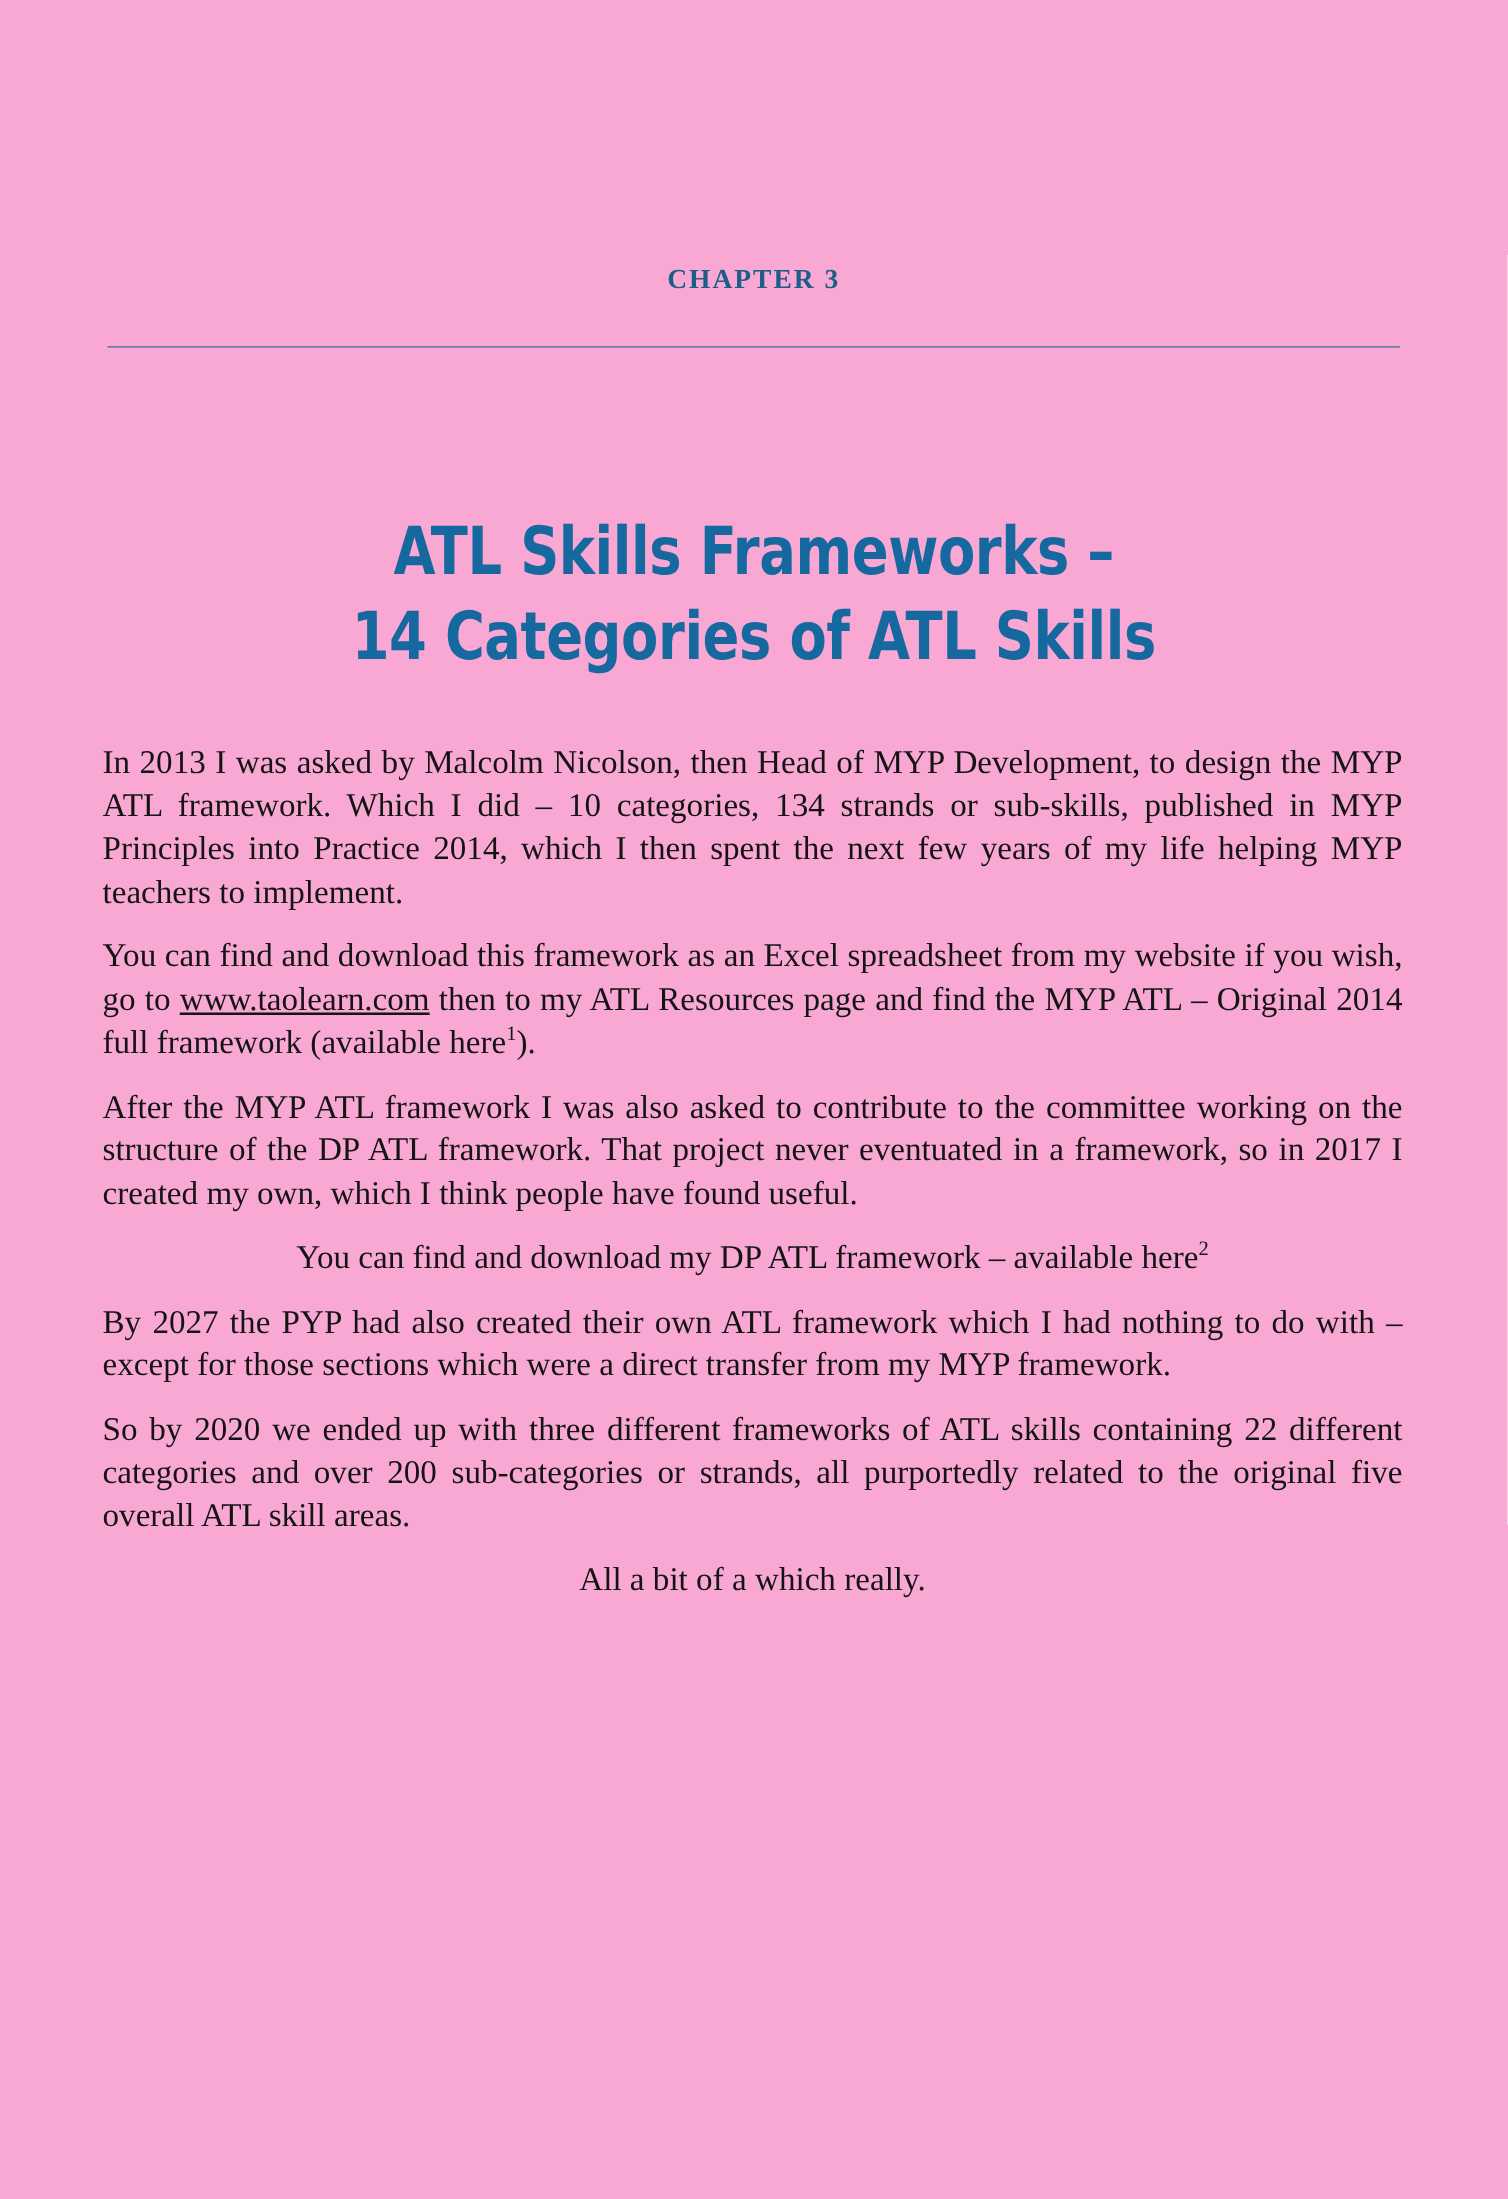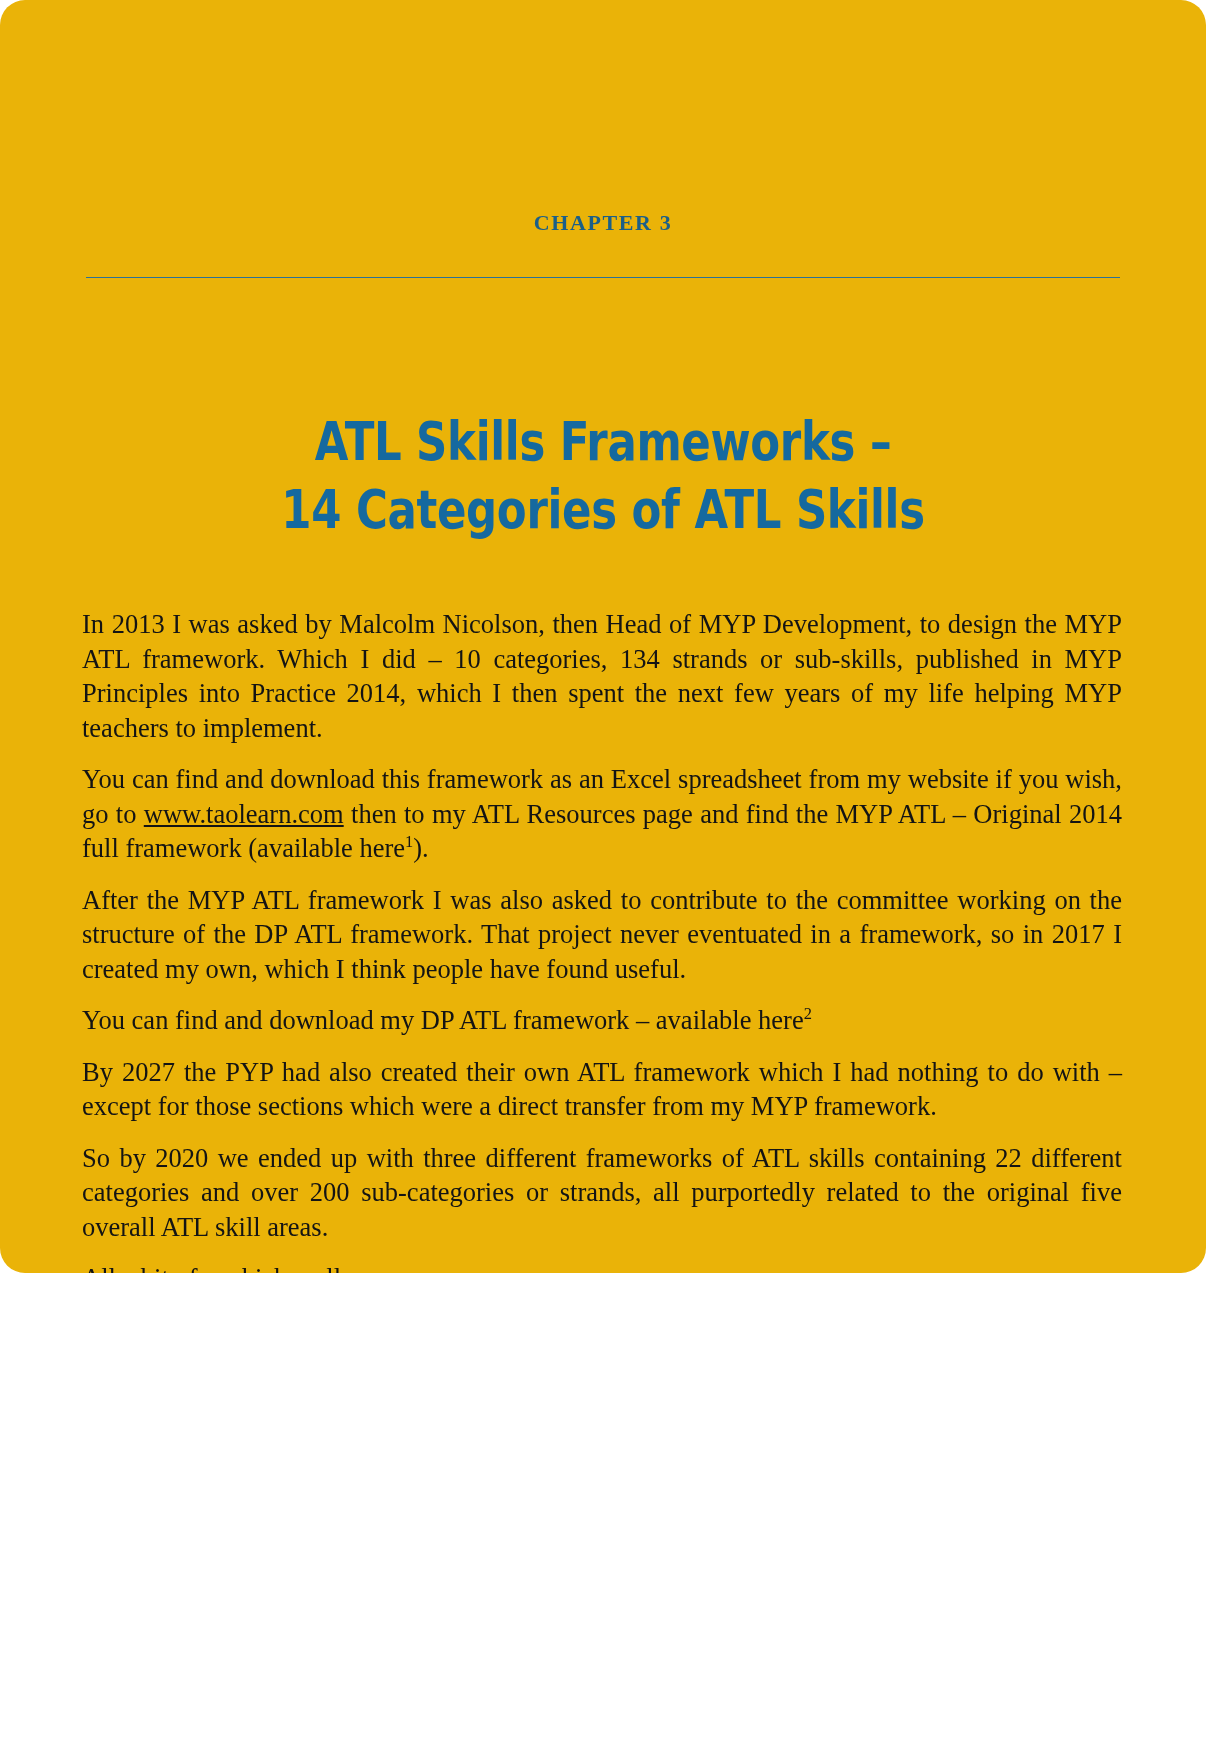--- a/index.html
+++ b/index.html
@@ -3,26 +3,25 @@
 <meta charset="utf-8">
 <style>
   html, body {
     margin: 0;
     padding: 0;
     background: #ffffff;
   }
   .page {
     position: relative;
     width: 1206px;
-    height: 1273px;
+    height: 1759px;
     margin: 0 auto;
-    background: #eab308;
+    background: #f9a8d4;
     box-sizing: border-box;
     overflow: hidden;
-    border-radius: 25px;
   }
 
   
   .chapter-label {
     position: absolute;
     top: 210px;
     left: 0;
     right: 0;
     text-align: center;
     font-family: "Liberation Serif", "DejaVu Serif", serif;
@@ -58,38 +57,38 @@
     transform-origin: center top;
   }
   .chapter-title .tline {
     display: block;
     white-space: nowrap;
   }
 
   
   .body-copy {
     position: absolute;
-    top: 607px;
+    top: 592px;
     left: 82px;
     width: 1040px;
     font-family: "Liberation Serif", "DejaVu Serif", serif;
     font-size: 26.5px;
     line-height: 34.5px;
     color: #141414;
     text-align: justify;
     text-justify: inter-word;
   }
   .body-copy p {
     margin: 0 0 17px 0;
   }
   .body-copy p:last-child {
     margin-bottom: 0;
   }
   .body-copy p.last-left {
-    text-align: left;
+    text-align: center;
   }
   .inline-link {
     text-decoration: underline;
     color: #141414;
   }
   sup.fn {
     font-size: 0.62em;
     vertical-align: super;
     line-height: 0;
   }

